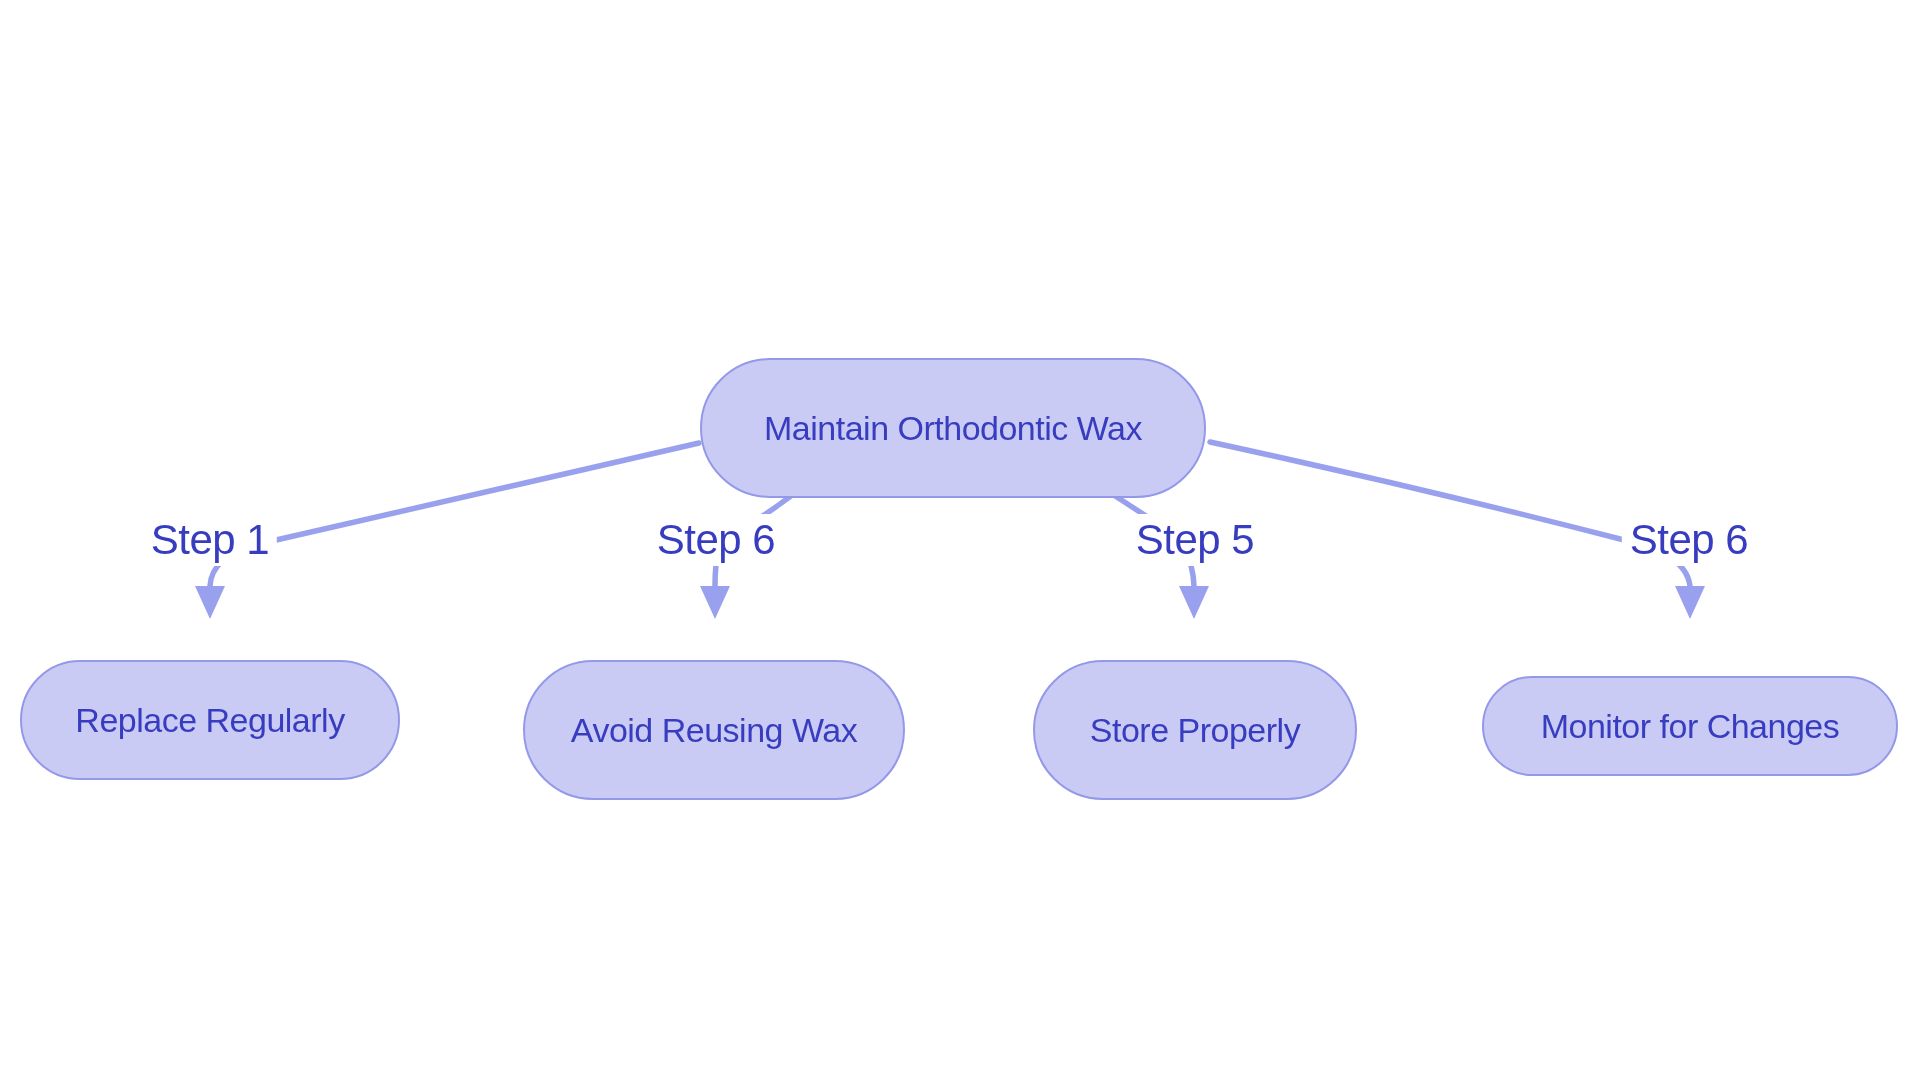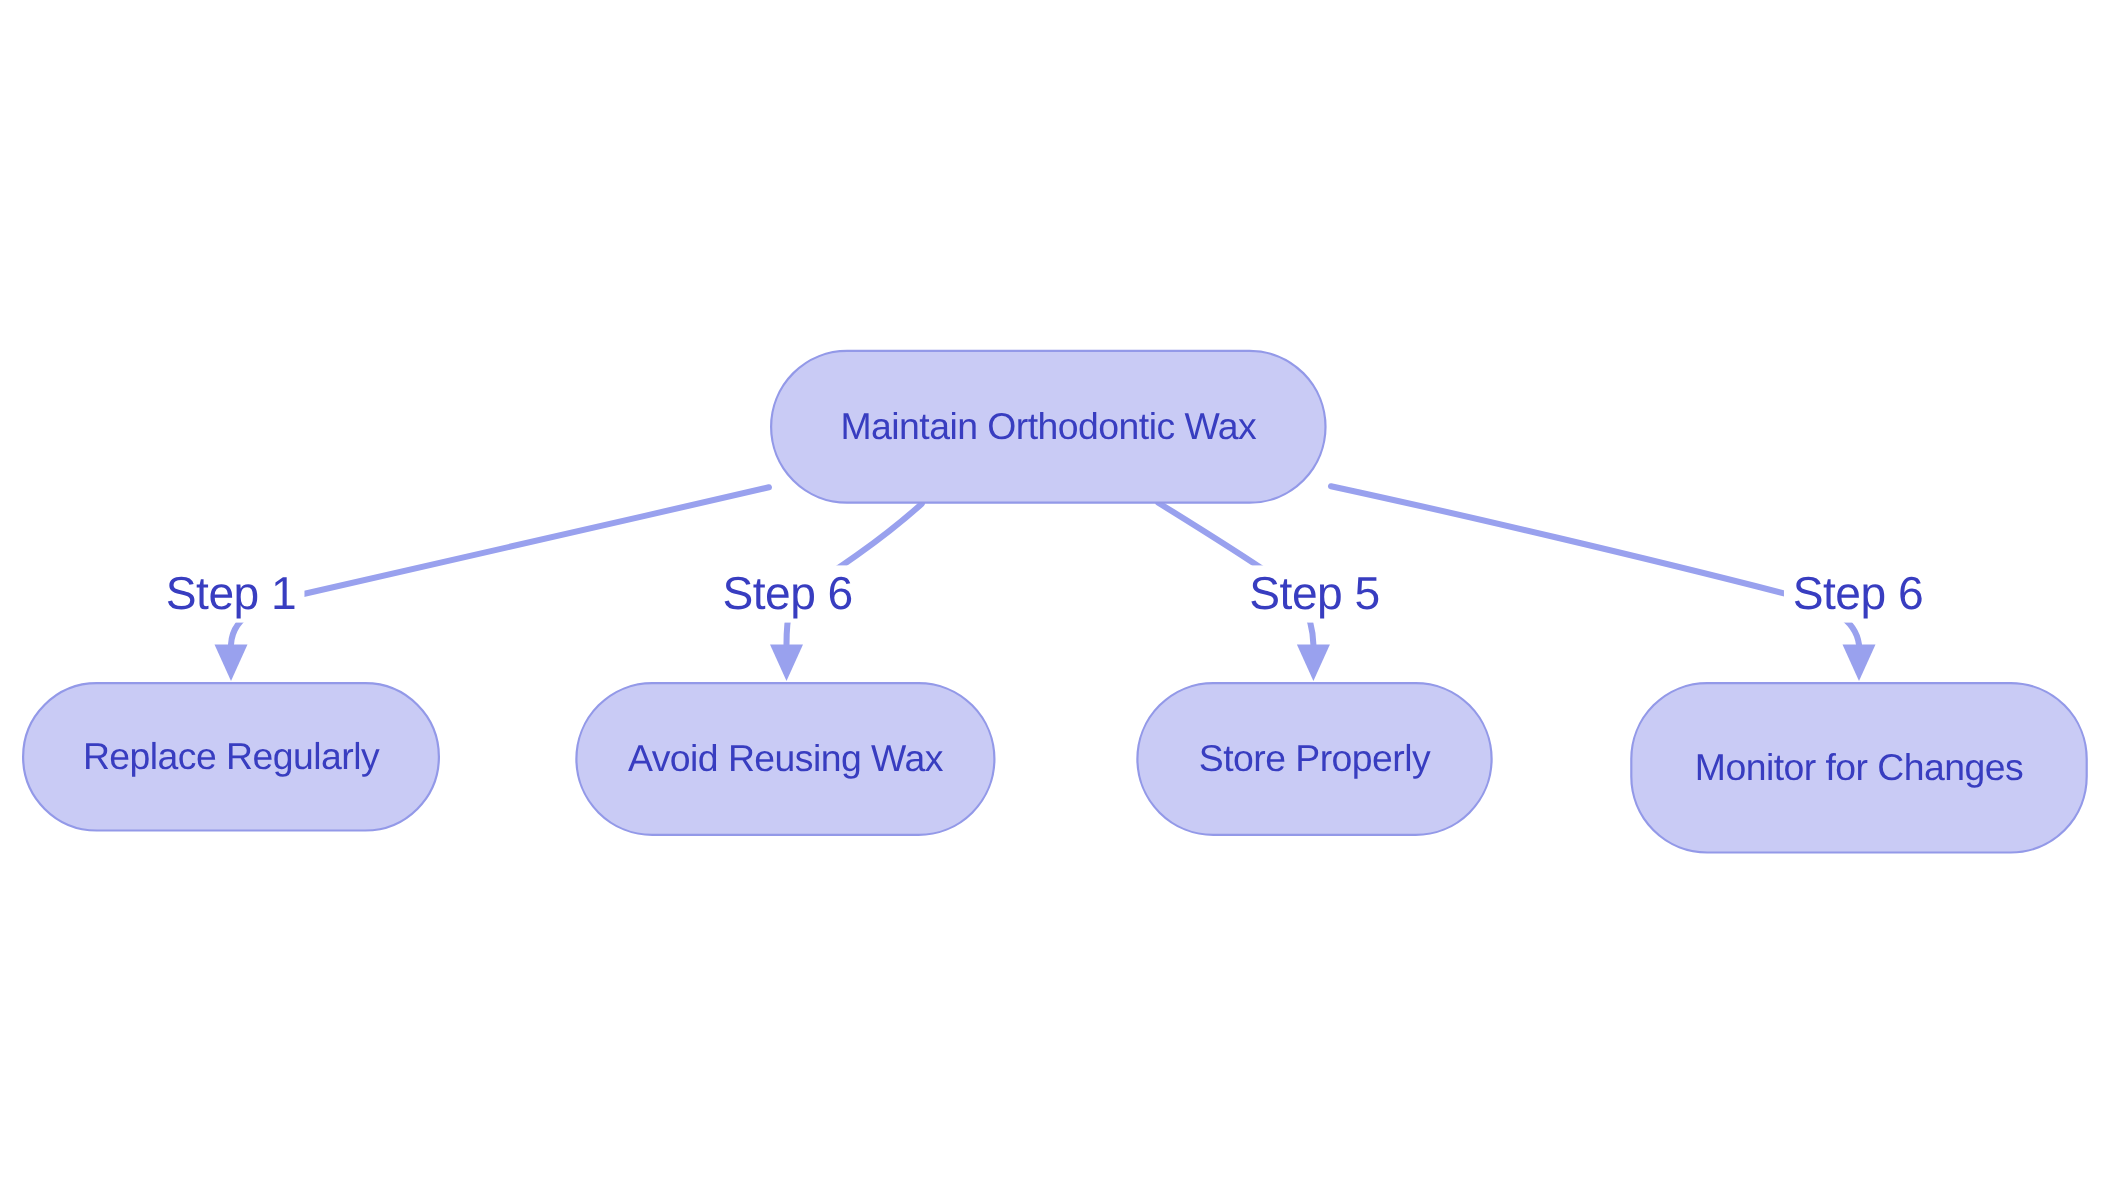--- a/index.html
+++ b/index.html
@@ -42,20 +42,21 @@
     background: var(--node-fill);
     border: 2px solid var(--node-border);
     border-radius: 70px;
     display: flex;
     align-items: center;
     justify-content: center;
     color: var(--node-text);
     font-size: 34px;
     letter-spacing: -0.5px;
     white-space: nowrap;
+    margin-top: 40px;
   }
   .edge-label {
     position: absolute;
     transform: translate(-50%, -50%);
     background: var(--edge-label-bg);
     color: var(--edge-label-text);
     font-size: 42px;
     letter-spacing: -0.5px;
     padding: 2px 8px;
     white-space: nowrap;
@@ -77,21 +78,21 @@
     <polygon points="1675,586 1705,586 1690,619"></polygon>
   </svg>
 
   <div class="edge-label" style="left:210px; top:540px;">Step 1</div>
   <div class="edge-label" style="left:716px; top:540px;">Step 6</div>
   <div class="edge-label" style="left:1195px; top:540px;">Step 5</div>
   <div class="edge-label" style="left:1689px; top:540px;">Step 6</div>
 
   <div class="node" style="left:700px; top:318px; width:506px; height:140px;">Maintain Orthodontic Wax</div>
 
-  <div class="node" style="left:20px; top:620px; width:380px; height:136px;">Replace Regularly</div>
+  <div class="node" style="left:20px; top:620px; width:380px; height:120px;">Replace Regularly</div>
 
   <div class="node" style="left:523px; top:620px; width:382px; height:140px;text-align:center;">Avoid Reusing Wax</div>
 
   <div class="node" style="left:1033px; top:620px; width:324px; height:140px;">Store Properly</div>
 
-  <div class="node" style="left:1482px; top:620px; width:416px; height:156px;">Monitor for Changes</div>
+  <div class="node" style="left:1482px; top:636px; width:416px; height:100px;">Monitor for Changes</div>
 
 </div>
 
 </body></html>

